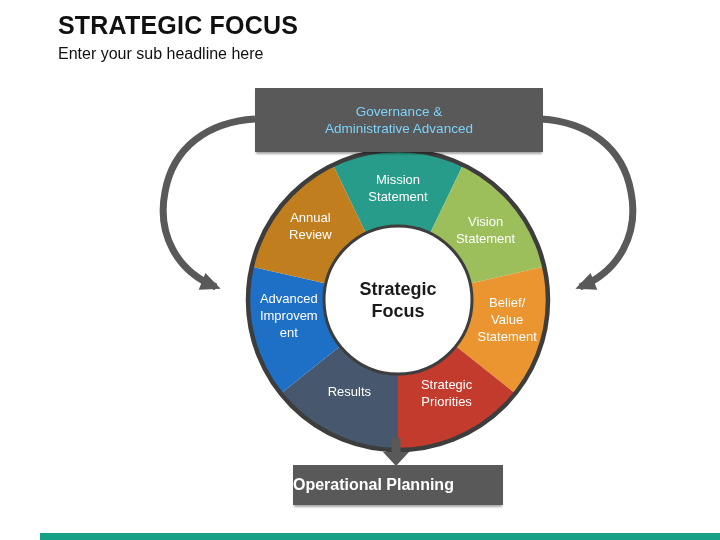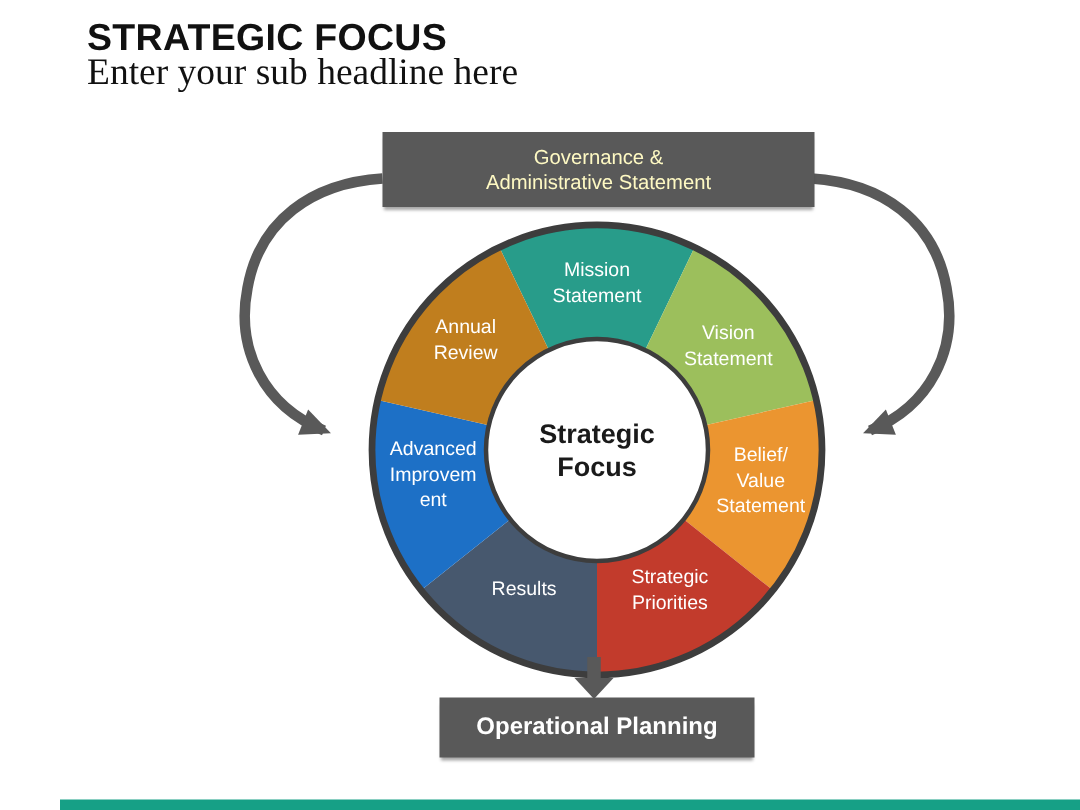--- a/index.html
+++ b/index.html
@@ -7,43 +7,42 @@
     width:720px;height:540px;overflow:hidden;background:#fff;
     font-family:"Liberation Sans",sans-serif;
   }
   .slide{position:relative;width:720px;height:540px;background:#ffffff;margin-left:40px;}
   .title{
     position:absolute;left:18px;top:11px;
     font-size:25px;font-weight:700;color:var(--text-dark,#111111);
     letter-spacing:.2px;white-space:nowrap;
   }
   .subtitle{
-    position:absolute;left:18px;top:35px;
-    font-size:25px;font-weight:400;color:var(--text-dark,#111111);
+    position:absolute;left:18px;top:45px;
+    font-size:16px;font-weight:400;color:var(--text-dark,#111111);
     white-space:nowrap;
-    font-family:Liberation Serif, serif;
   }
   #diagram{position:absolute;left:0;top:0;width:720px;height:540px;}
   .curve{fill:none;stroke:var(--arrow-gray,#595959);stroke-width:7px;}
   .shaft{fill:none;stroke:var(--arrow-gray,#595959);stroke-width:9px;}
   .head{fill:var(--arrow-gray,#595959);}
   .seg-label{fill:#ffffff;font-size:13px;font-family:"Liberation Sans",sans-serif;}
   .center-label{fill:#1a1a1a;font-size:18px;font-weight:700;text-anchor:middle;
     font-family:"Liberation Sans",sans-serif;}
   .top-box{
-    position:absolute;left:215px;top:88px;width:288px;height:50px;
-    background:var(--box-gray,#595959);color:#fef9c3;
+    position:absolute;left:215px;top:88px;width:288px;height:64px;
+    background:var(--box-gray,#595959);color:#7dd3fc;
     display:flex;flex-direction:column;align-items:center;justify-content:center;
     font-size:13.5px;line-height:17px;text-align:center;
     box-shadow:0 3px 2px -1px rgba(0,0,0,.35);
   }
   .bottom-box{
     position:absolute;left:253px;top:465px;width:210px;height:40px;
     background:var(--box-gray,#595959);color:#fff;
-    display:flex;align-items:center;justify-content:center;
+    display:flex;align-items:center;
     font-size:16px;font-weight:700;
     box-shadow:0 3px 2px -1px rgba(0,0,0,.35);
   }
   .accent-bar{
     position:absolute;left:0;bottom:0;width:720px;height:7px;
     background:var(--accent-bar,#16a086);
   }
 </style>
 </head>
 <body>
@@ -88,21 +87,21 @@
       </g>
 
     <g>
       <path class="shaft" d="M 356 438 L 356 453"></path>
       <polygon class="head" points="343,452 369,452 356,466"></polygon>
     </g>
   </svg>
 
   <div class="top-box">
     <span>Governance &amp;</span>
-    <span>Administrative Statement</span>
+    <span>Administrative Advanced</span>
   </div>
 
   <div class="bottom-box">
     <span>Operational Planning</span>
   </div>
 
   <div class="accent-bar"></div>
 </div>
 
 </body></html>

